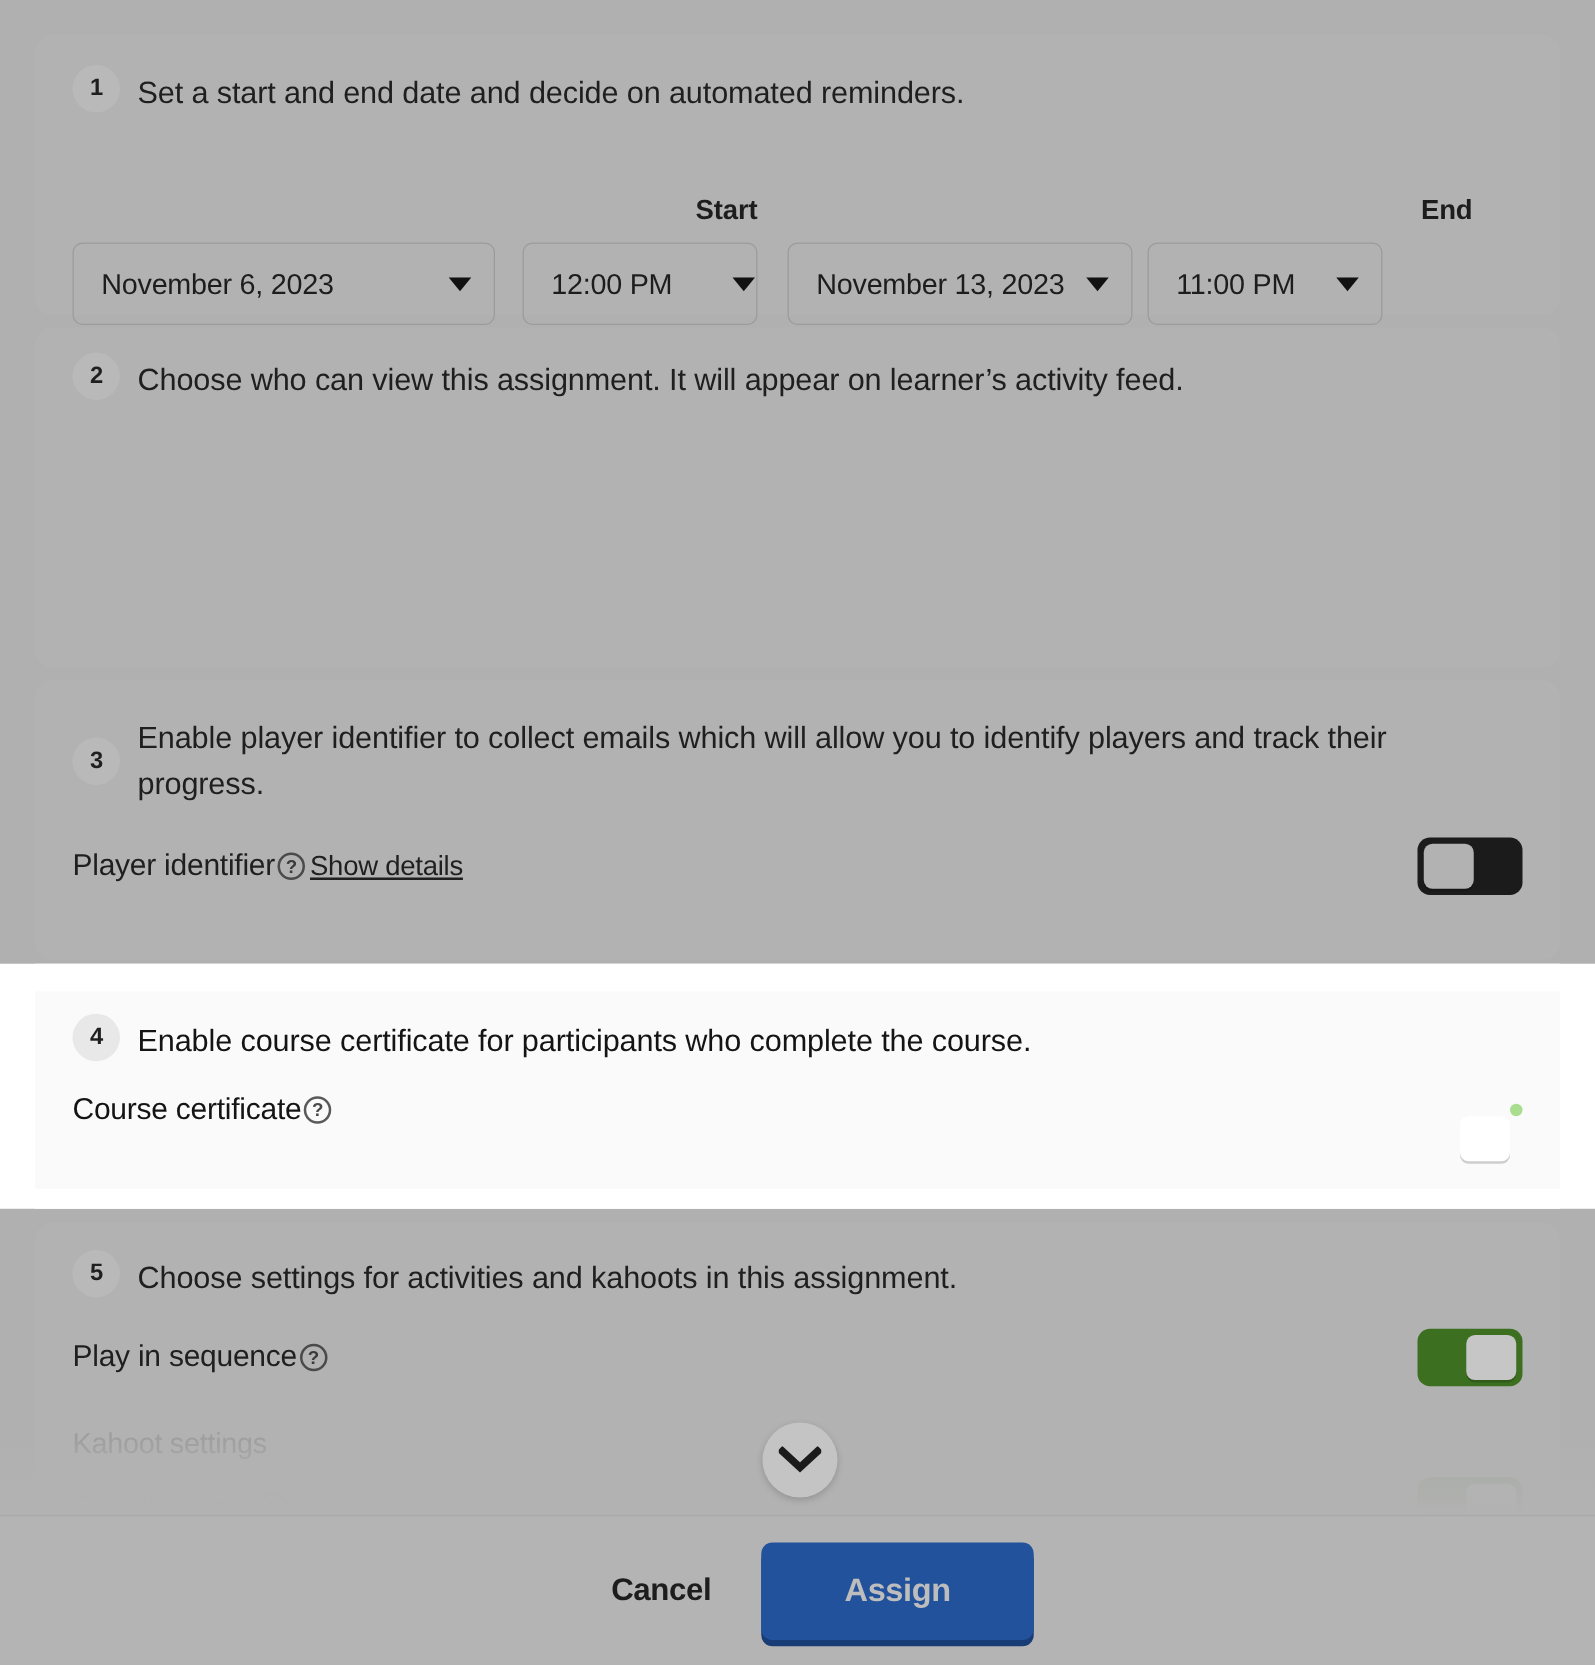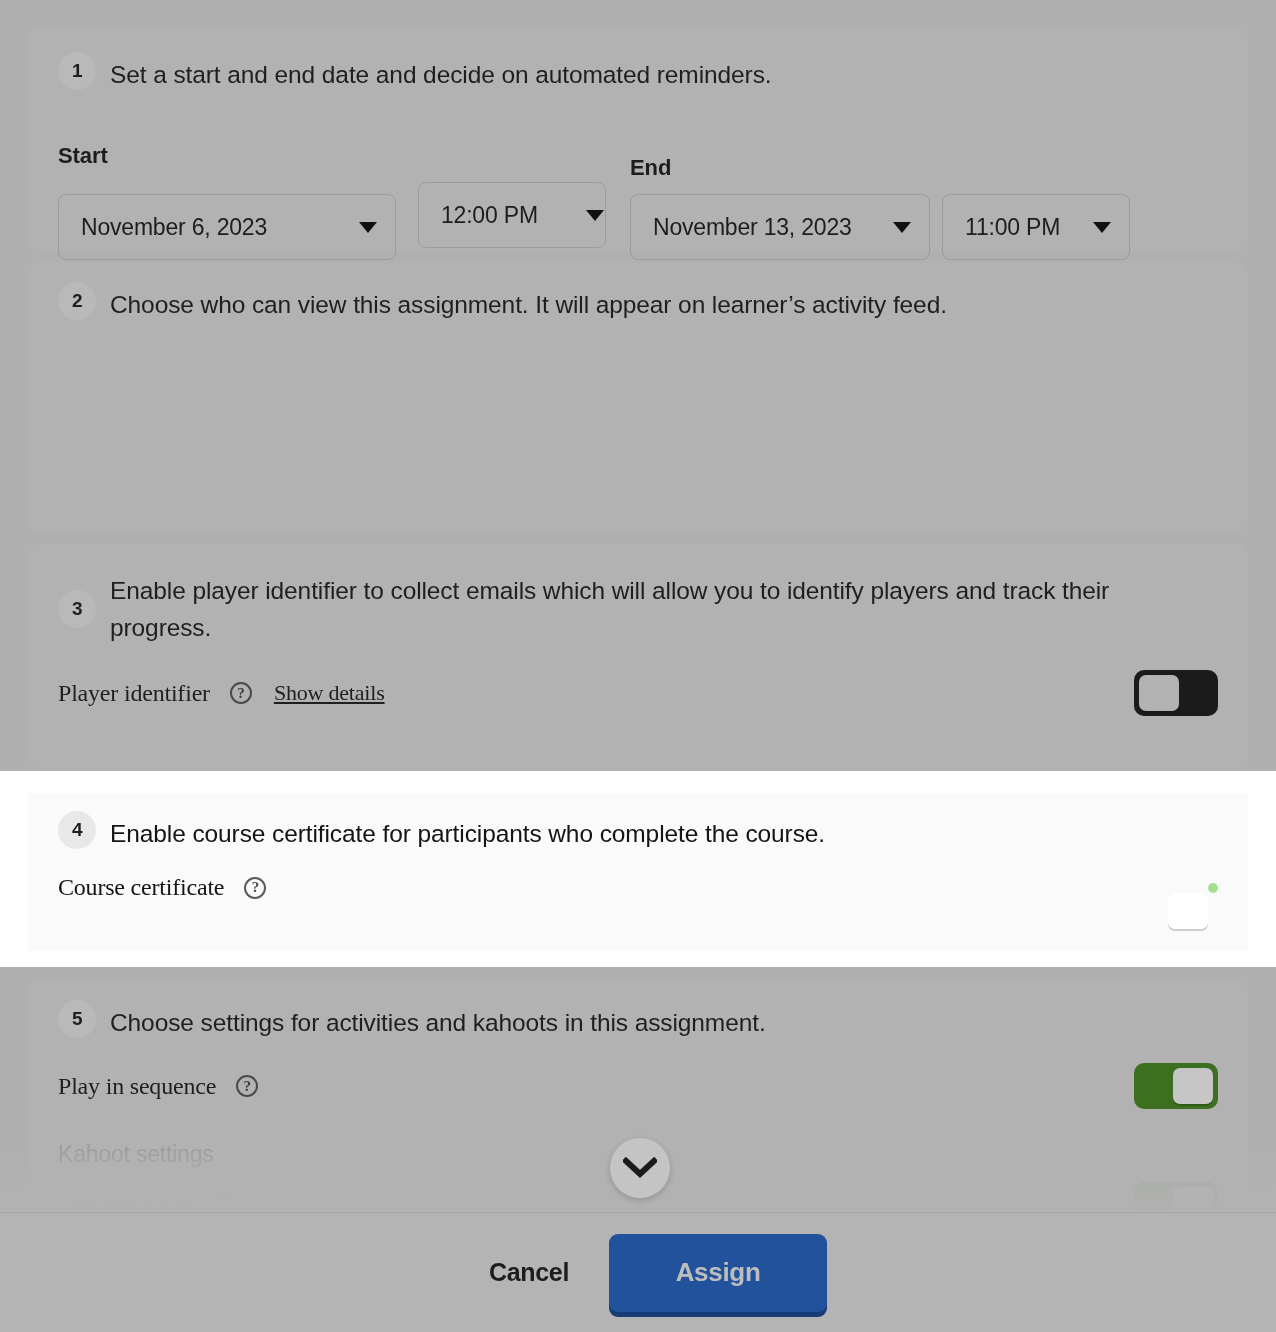--- a/index.html
+++ b/index.html
@@ -64,20 +64,21 @@
     line-height: 1.52;
     padding-top: 4px;
     letter-spacing: -0.1px;
   }
 
   .field-label {
     font-size: 22px;
     font-weight: bold;
     color: #1d1d1d;
     letter-spacing: -0.1px;
+    text-align: right;
   }
 
   
   .select {
     height: 66px;
     border: 1px solid #9b9b9b;
     border-radius: 8px;
     background: transparent;
     display: flex;
     align-items: center;
@@ -100,25 +101,24 @@
 
   
   .setting-row {
     display: flex;
     align-items: center;
     justify-content: space-between;
   }
   .setting-left {
     display: flex;
     align-items: center;
-    gap: 20px;
+    gap: 2px;
     font-size: 24px;
     color: #1f1f1f;
     letter-spacing: -0.2px;
-    font-family: Liberation Serif, serif;
   }
   .q-icon {
     width: 22px; height: 22px;
     border-radius: 50%;
     border: 2px solid #4a4a4a;
     color: #3a3a3a;
     font-size: 15px;
     font-weight: bold;
     display: flex;
     align-items: center;
@@ -294,35 +294,35 @@
       <div class="step-row" style="padding:24px 30px 0 30px;">
         <div class="step-badge">1</div>
         <div class="step-text">Set a start and end date and decide on automated reminders.</div>
       </div>
 
       <div class="row-flex" style="padding:22px 30px 0 30px; gap:24px;">
 
         <div style="width:548px;">
           <div class="field-label" style="margin-bottom:13px;">Start</div>
           <div style="display:flex; gap:22px;">
-            <div class="select" style="width:374px;margin-top:12px;">
+            <div class="select" style="width:374px;">
               <span class="val">November 6, 2023</span>
               <span class="caret"></span>
             </div>
             <div class="select" style="width:188px;gap:34px;">
               <span class="val">12:00 PM</span>
               <span class="caret"></span>
             </div>
           </div>
         </div>
 
         <div style="width:548px;">
           <div class="field-label" style="margin-bottom:13px;margin-top:40px;">End</div>
           <div style="display:flex; gap:12px;">
-            <div class="select" style="width:300px;">
+            <div class="select" style="width:276px;">
               <span class="val">November 13, 2023</span>
               <span class="caret"></span>
             </div>
             <div class="select" style="width:188px;">
               <span class="val">11:00 PM</span>
               <span class="caret"></span>
             </div>
           </div>
         </div>
       </div>

